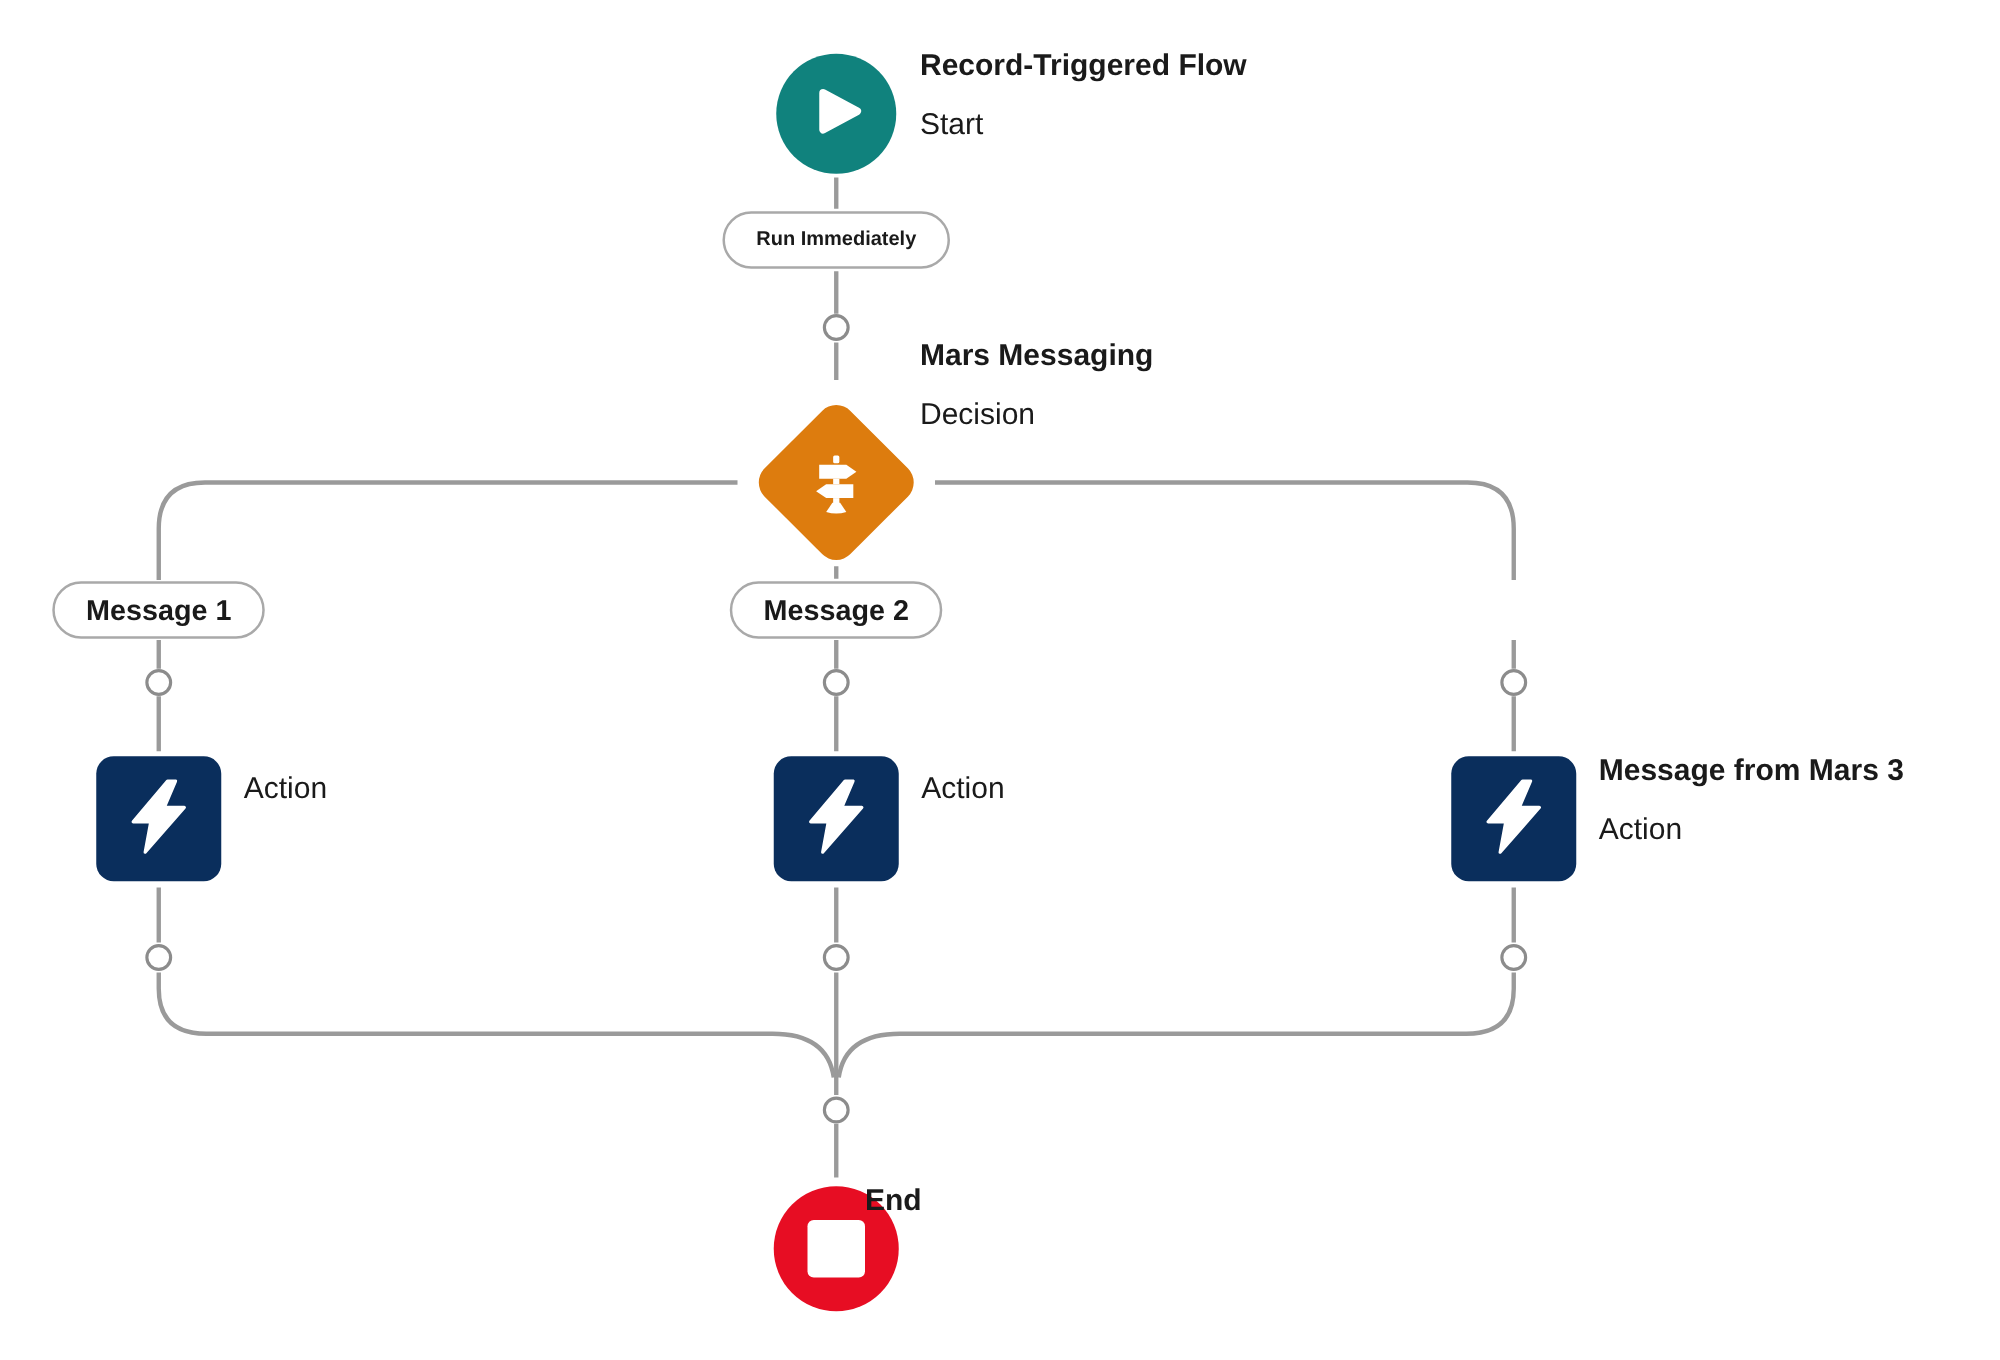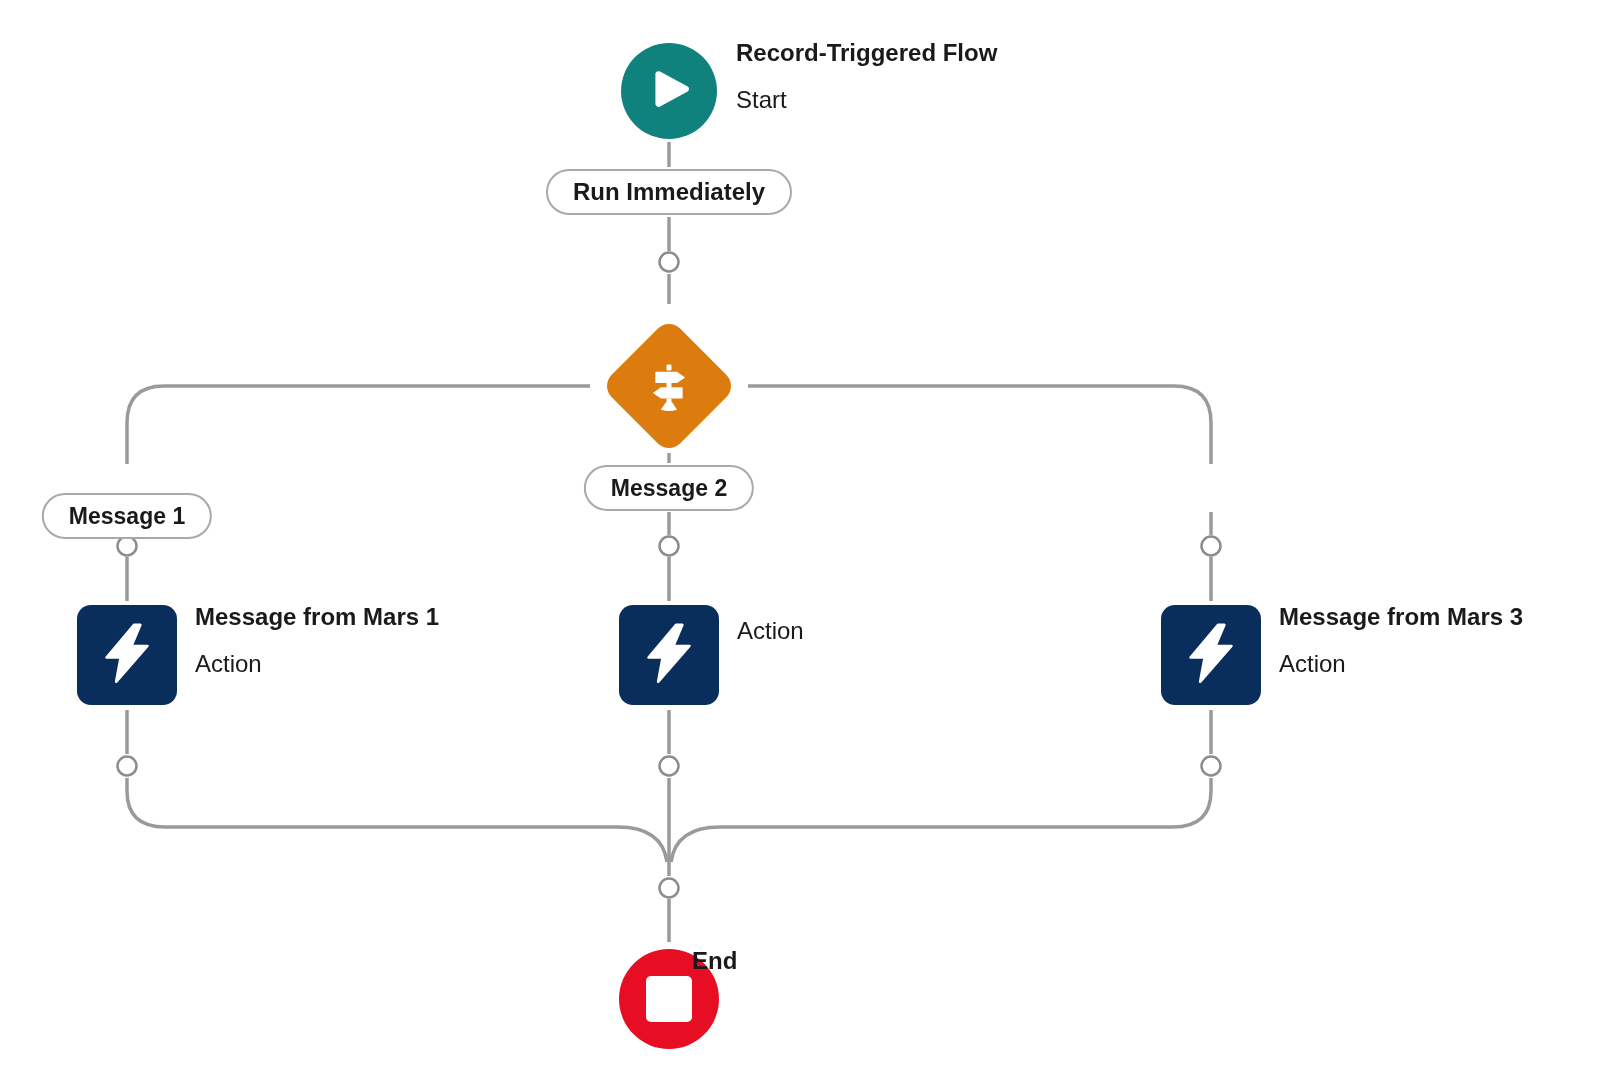--- a/index.html
+++ b/index.html
@@ -27,21 +27,21 @@
     transform:translate(-50%,-50%) rotate(45deg);
   }
   .diamond-node .icon-wrap{transform:rotate(-45deg);display:flex;align-items:center;justify-content:center;}
   .action-node{width:100px;height:100px;border-radius:14px;background:var(--c-action);}
   .pill{
     position:absolute;transform:translate(-50%,-50%);height:46px;box-sizing:border-box;
     background:#fff;border:2px solid var(--c-pill_border);border-radius:26px;
     display:flex;align-items:center;justify-content:center;padding:0 25px;
     font-size:23px;font-weight:700;white-space:nowrap;
   }
-  .pill.run{font-size:24px;}
+  .pill.run{font-size:16px;}
   .label{position:absolute;line-height:33px;font-size:24px;white-space:nowrap;}
   .label .t{font-weight:700;}
   .label .s{font-weight:400;margin-top:14px;}
   .stop-square{width:46px;height:46px;background:#fff;border-radius:5px;}
 </style>
 </head>
 <body>
 
 <div class="canvas">
 
@@ -100,33 +100,36 @@
       <svg width="62" height="62" viewBox="0 0 100 100" fill="#fff">
         <rect x="46" y="14" width="8" height="10" rx="2"></rect>
         <path d="M28 26 H63 L76 35 L63 44 H28 Z"></path>
         <rect x="46" y="44" width="8" height="7"></rect>
         <path d="M72 51 H37 L24 60 L37 69 H72 Z"></path>
         <rect x="46" y="69" width="8" height="8"></rect>
         <path d="M37 87 L45 75 H55 L63 87 Q50 91 37 87 Z"></path>
       </svg>
     </span>
   </div>
+  <div class="label" style="left:736px;top:268px;">
+    <div class="t">Mars Messaging</div>
+    <div class="s">Decision</div>
+  </div>
 
-  <div class="pill" style="left:127px;top:488px;margin-top:28px;">
+  <div class="pill" style="left:127px;top:488px;">
     <span>Message 1</span>
   </div>
   <div class="node action-node" style="left:127px;top:655px;">
     <span class="icon-wrap">
       <svg width="64" height="64" viewBox="0 0 100 100">
         <path d="M61 6 L18 57 H40 L33 95 L82 39 H57 L71 6 Z" fill="#fff" stroke="#fff" stroke-width="4" stroke-linejoin="round"></path>
       </svg>
     </span>
   </div>
   <div class="label" style="left:195px;top:600px;">
-    <div class="t">Message from Mars 1</div>
     <div class="s">Action</div>
   </div>
 
   <div class="pill" style="left:669px;top:488px;justify-content:center;">
     <span>Message 2</span>
   </div>
   <div class="node action-node" style="left:669px;top:655px;">
     <span class="icon-wrap">
       <svg width="64" height="64" viewBox="0 0 100 100">
         <path d="M61 6 L18 57 H40 L33 95 L82 39 H57 L71 6 Z" fill="#fff" stroke="#fff" stroke-width="4" stroke-linejoin="round"></path>

